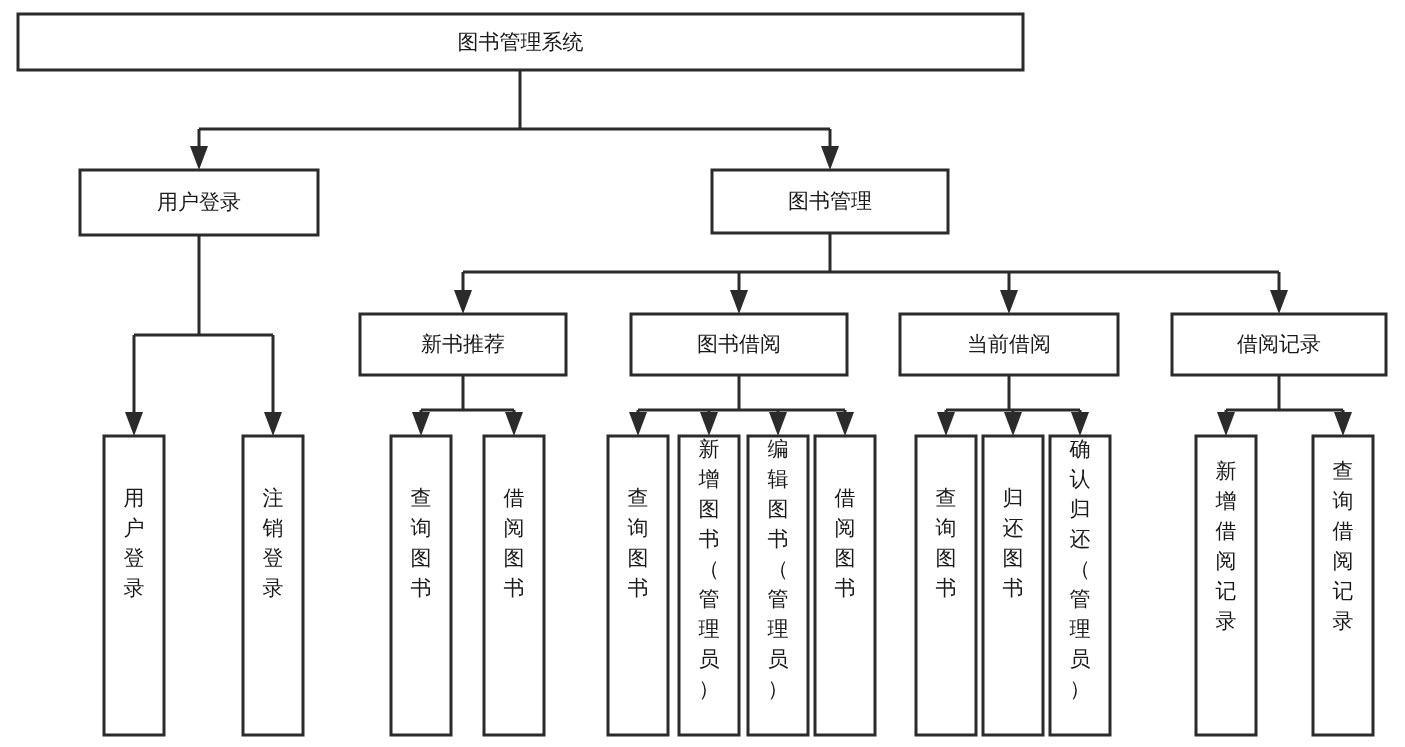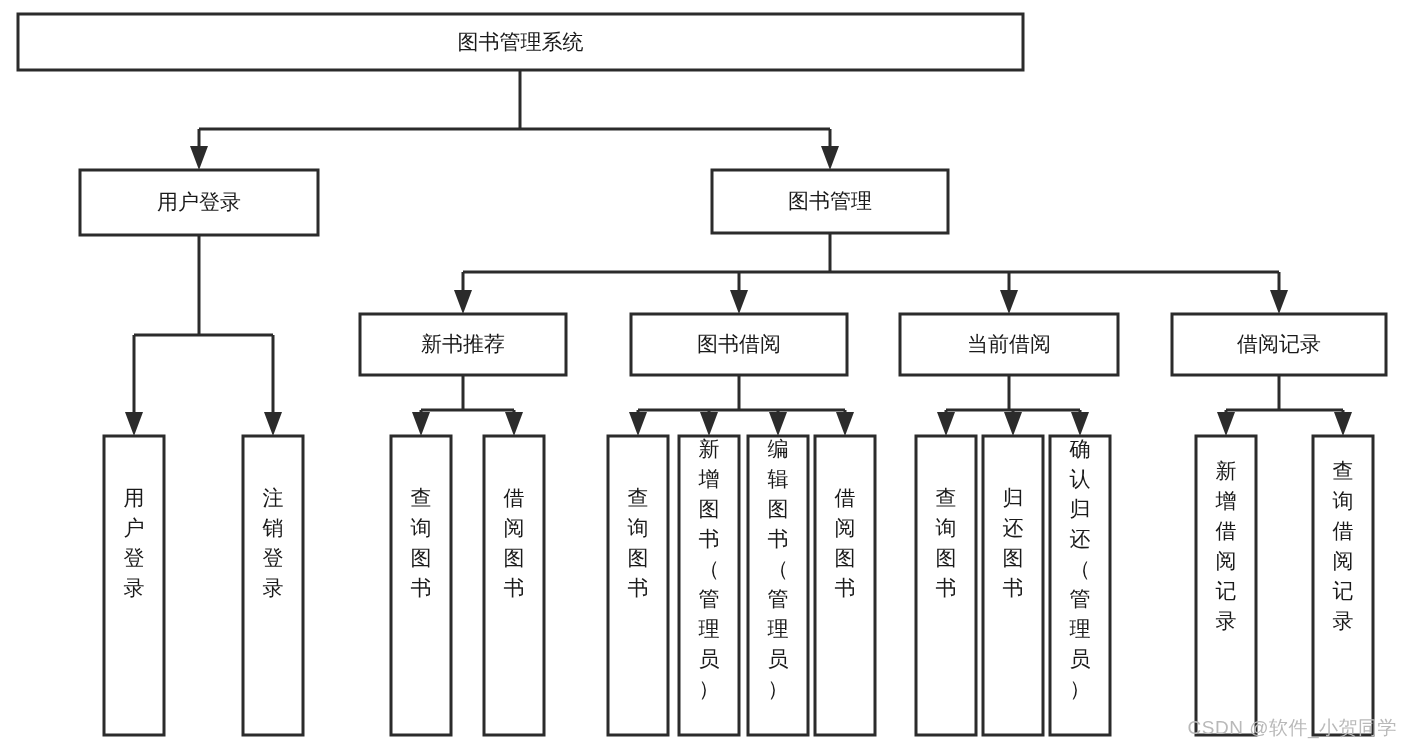--- a/index.html
+++ b/index.html
@@ -285,14 +285,13 @@
           <text x="1343" y="478" class="leaf-label">查</text>
           <text x="1343" y="508" class="leaf-label">询</text>
           <text x="1343" y="538" class="leaf-label">借</text>
           <text x="1343" y="568" class="leaf-label">阅</text>
           <text x="1343" y="598" class="leaf-label">记</text>
           <text x="1343" y="628" class="leaf-label">录</text>
           <title>查询借阅记录</title>
         </g>
       </g>
   </svg>
-  <div class="watermark">CSDN @软件_小贺同学</div>
 </div>
 
 </body></html>

